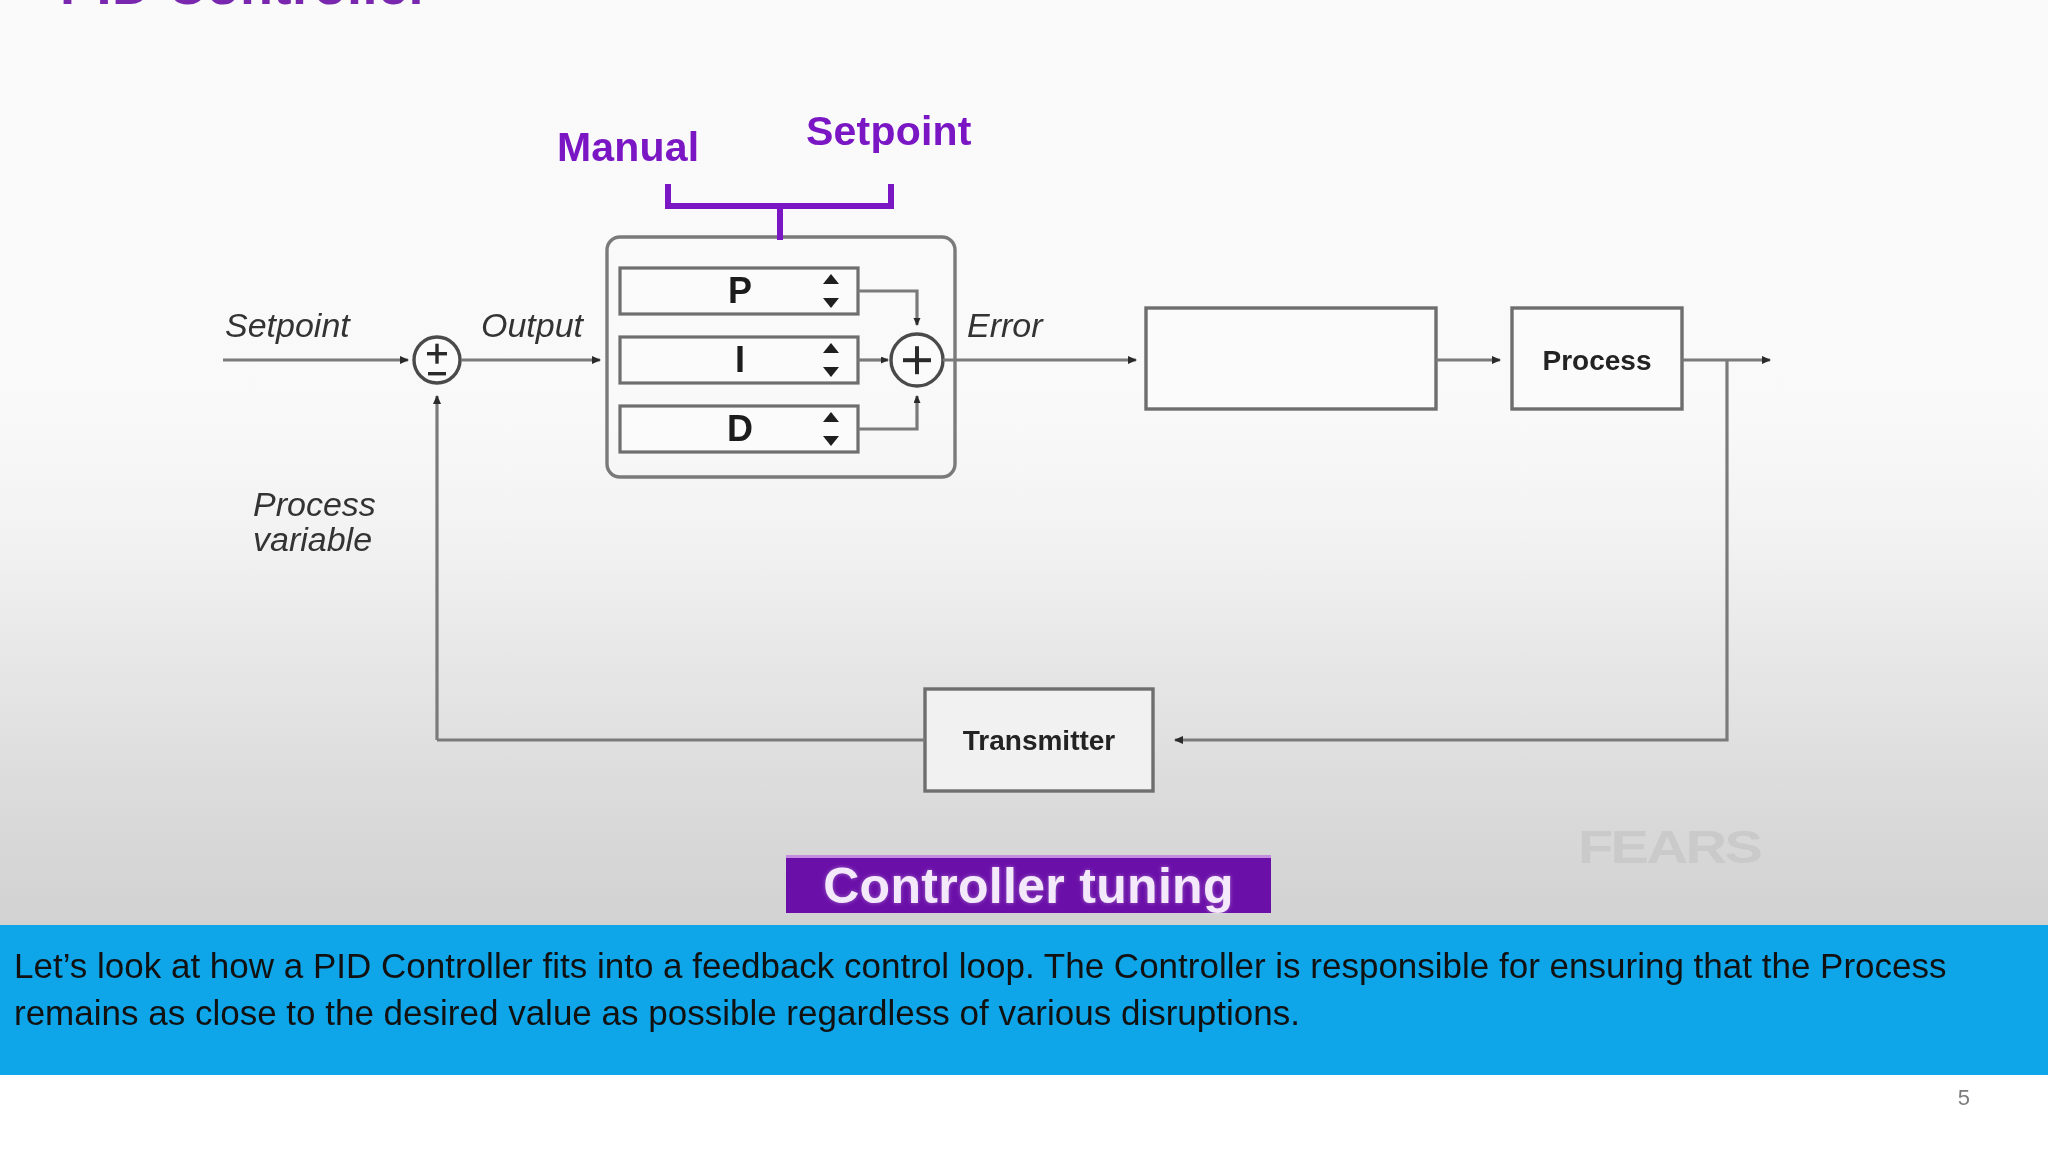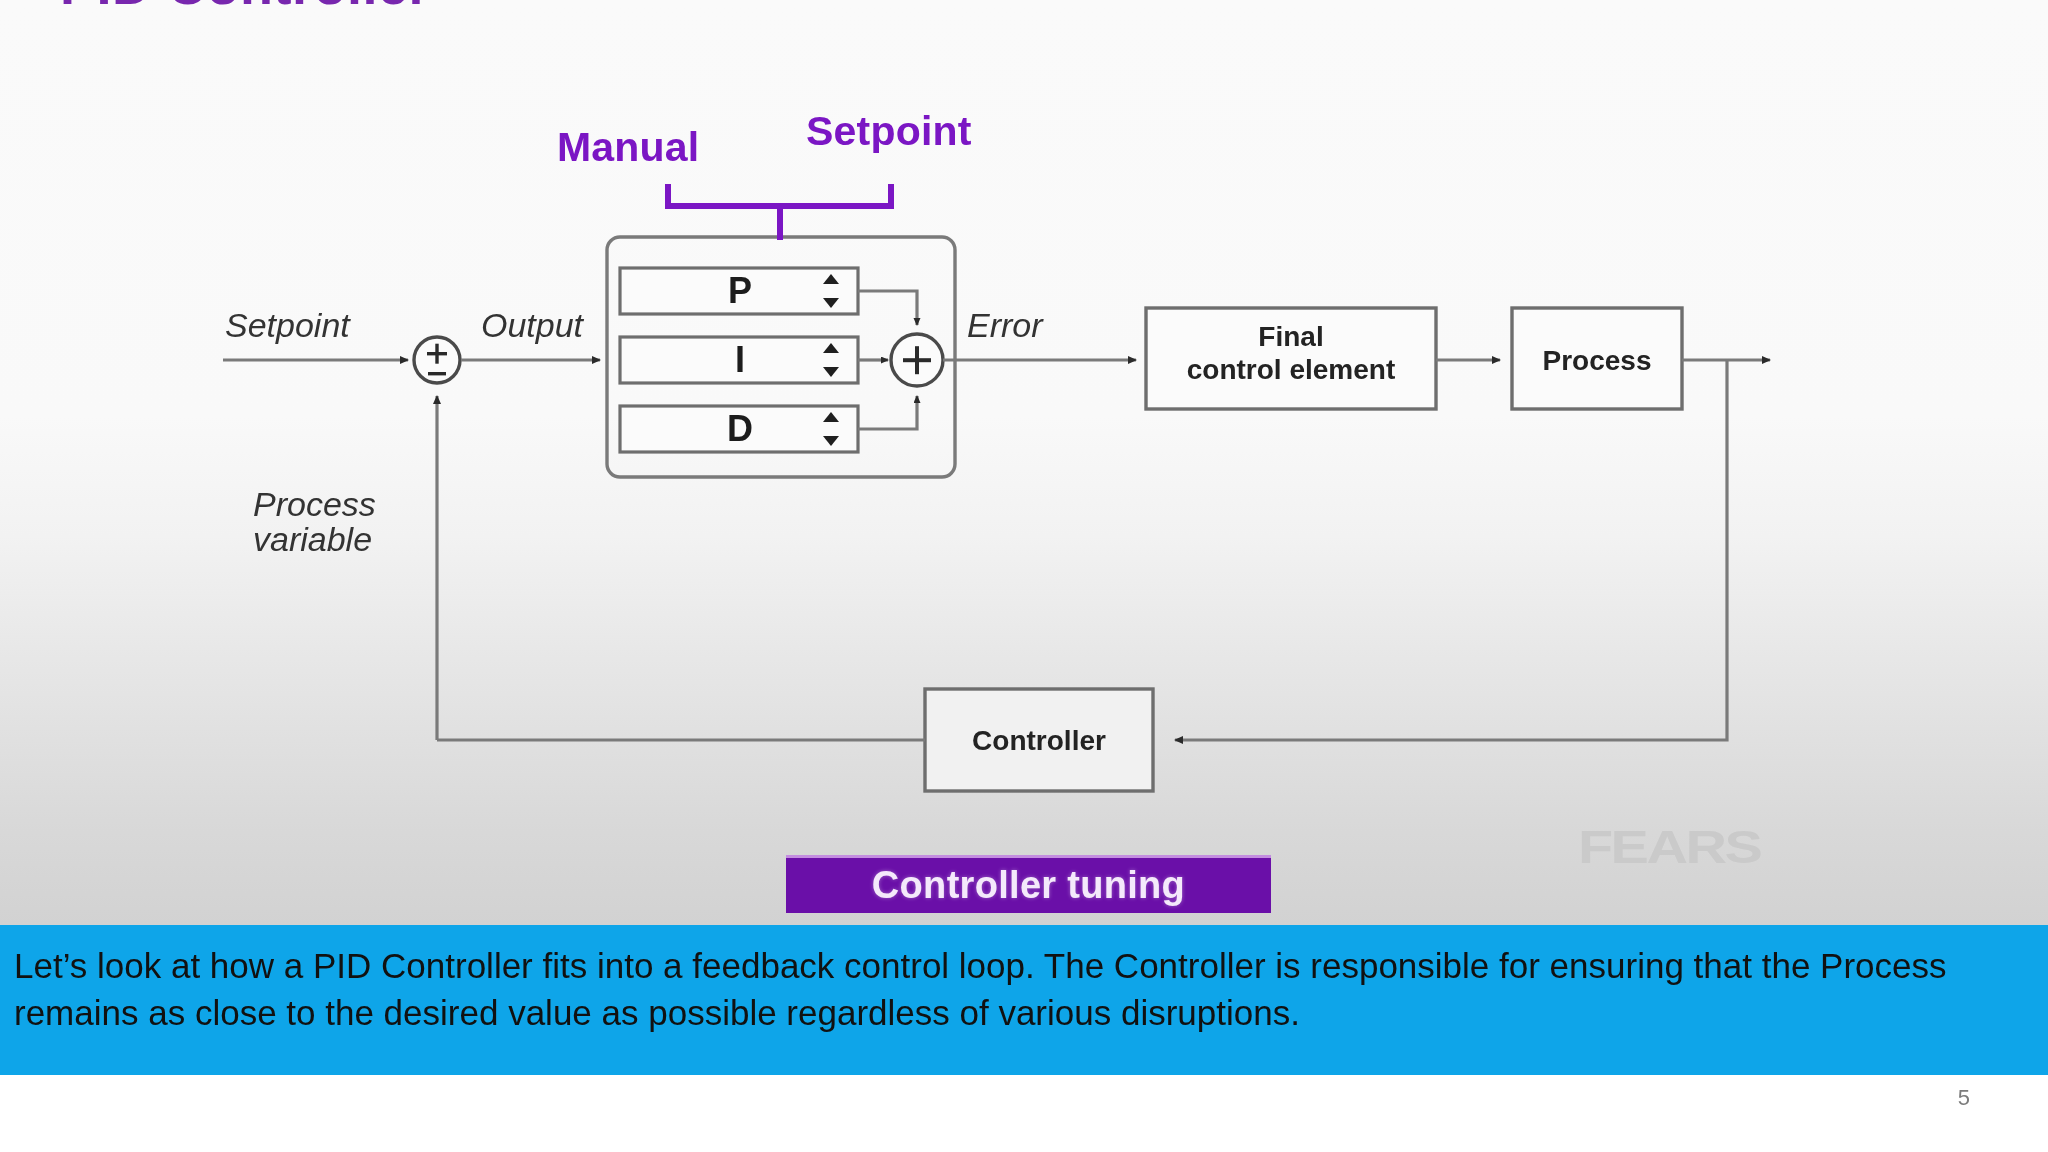--- a/index.html
+++ b/index.html
@@ -95,21 +95,21 @@
     height: 58px;
     background: #6a0fa8;
     border-top: 3px solid #c48de0;
     box-sizing: border-box;
     display: flex;
     align-items: center;
     justify-content: center;
   }
   #banner-text {
     color: #f4e9fb;
-    font-size: 38px;
+    font-size: 50px;
     font-weight: 600;
     letter-spacing: .3px;
     text-shadow: 0 0 4px rgba(255,255,255,.35);
   }
 
   
   #watermark {
     position: absolute;
     left: 1578px;
     top: 820px;
@@ -256,26 +256,24 @@
 
     <div class="lbl lbl-dark" style="left:967px; top:308px;">Error</div>
 
     <div class="lbl lbl-dark" style="left:253px; top:487px; white-space:pre-line;">Process
 variable</div>
 
     <div class="pid-letter" style="left:680px; top:270px; width:120px;">P</div>
     <div class="pid-letter" style="left:680px; top:339px; width:120px;">I</div>
     <div class="pid-letter" style="left:680px; top:408px; width:120px;">D</div>
 
-    <div class="box-label" style="left:1146px; top:320px; width:290px;">Final
-control element</div>
 
     <div class="box-label" style="left:1512px; top:344px; width:170px;">Process</div>
 
-    <div class="box-label" style="left:925px; top:724px; width:228px;">Controller</div>
+    <div class="box-label" style="left:925px; top:724px; width:228px;">Transmitter</div>
 
   </div>
 
   <div id="banner">
     <span id="banner-text">Controller tuning</span>
   </div>
 
   <div id="watermark">FEARS</div>
 
 </div>

